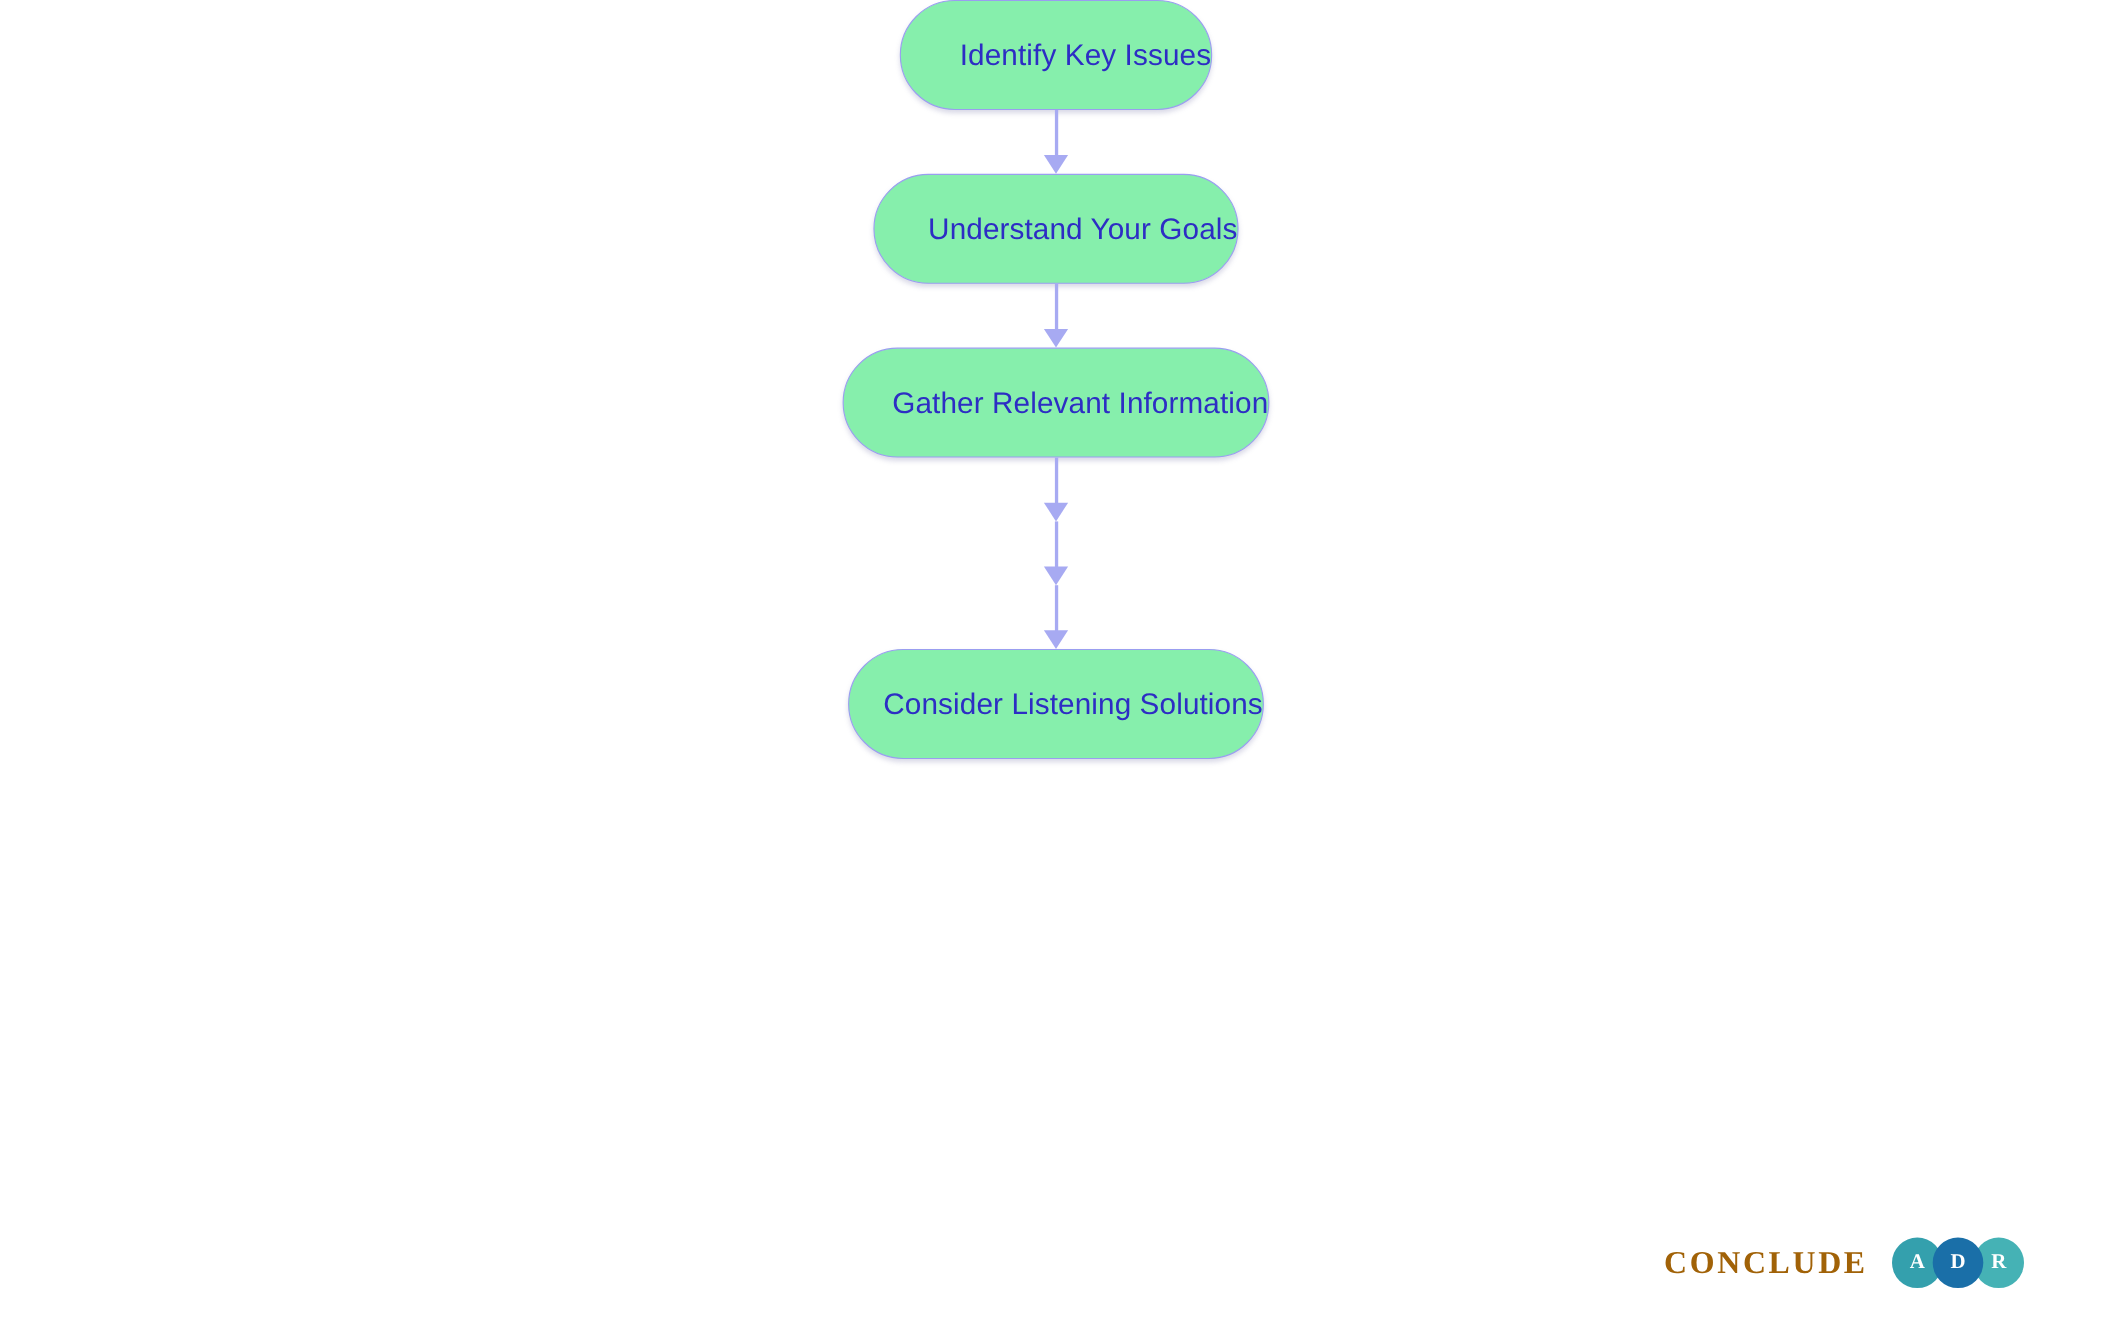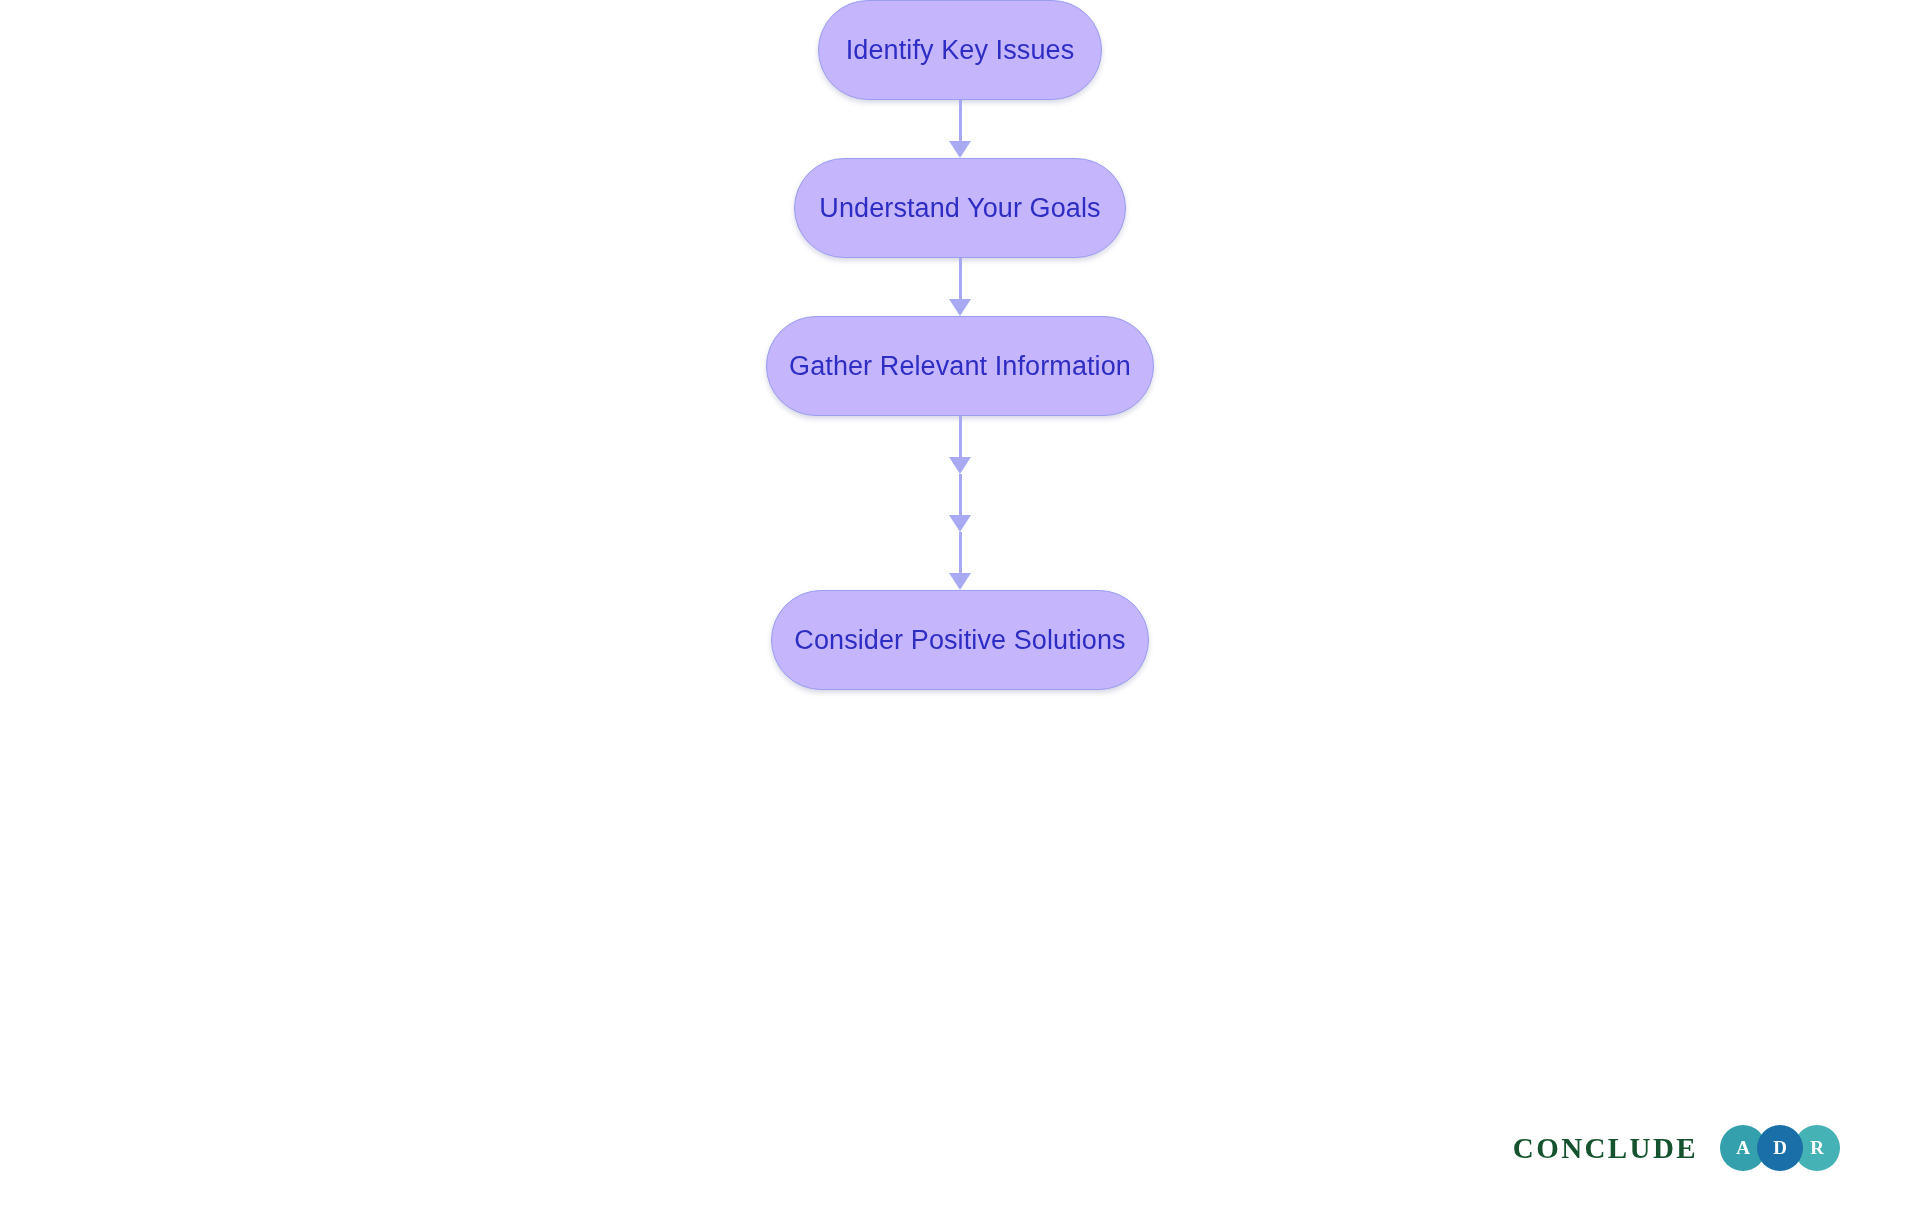--- a/index.html
+++ b/index.html
@@ -29,27 +29,27 @@
     top: 0;
     width: 1920px;
     display: flex;
     flex-direction: column;
     align-items: center;
   }
 
   .node {
     position: relative;
     box-sizing: border-box;
-    background: #c4b5fd;
+    background: #86efac;
     border: 1.6px solid #9a9ef0;
     border-radius: 999px;
     color: #2d2dc4;
     display: flex;
     align-items: center;
-    justify-content: center;
+    justify-content: flex-end;
     text-align: center;
     font-size: 27px;
     font-weight: 400;
     letter-spacing: 0.1px;
     white-space: nowrap;
     box-shadow: 0 3px 5px rgba(120,120,170,0.28);
     height: 100px;
   }
 
   .node-label {
@@ -103,21 +103,21 @@
     bottom: 44px;
     display: flex;
     align-items: center;
     gap: 22px;
   }
   .brand-wordmark {
     font-family: "Liberation Serif", serif;
     font-weight: 700;
     font-size: 29px;
     letter-spacing: 2.4px;
-    color: #14532d;
+    color: #a16207;
     line-height: 1;
   }
   .brand-circles {
     position: relative;
     display: flex;
     align-items: center;
     height: 46px;
   }
   .brand-circle {
     width: 46px;
@@ -174,21 +174,21 @@
       <div class="connector-head"></div>
     </div>
 
 
     <div class="connector c4">
       <div class="connector-line"></div>
       <div class="connector-head"></div>
     </div>
 
     <div class="node n5">
-      <span class="node-label">Consider Positive Solutions</span>
+      <span class="node-label">Consider Listening Solutions</span>
     </div>
 
   </div>
 </div>
 
 <div id="brand-logo">
   <div class="brand-wordmark">CONCLUDE</div>
   <div class="brand-circles">
     <div class="brand-circle c-a">
       <span>A</span>

